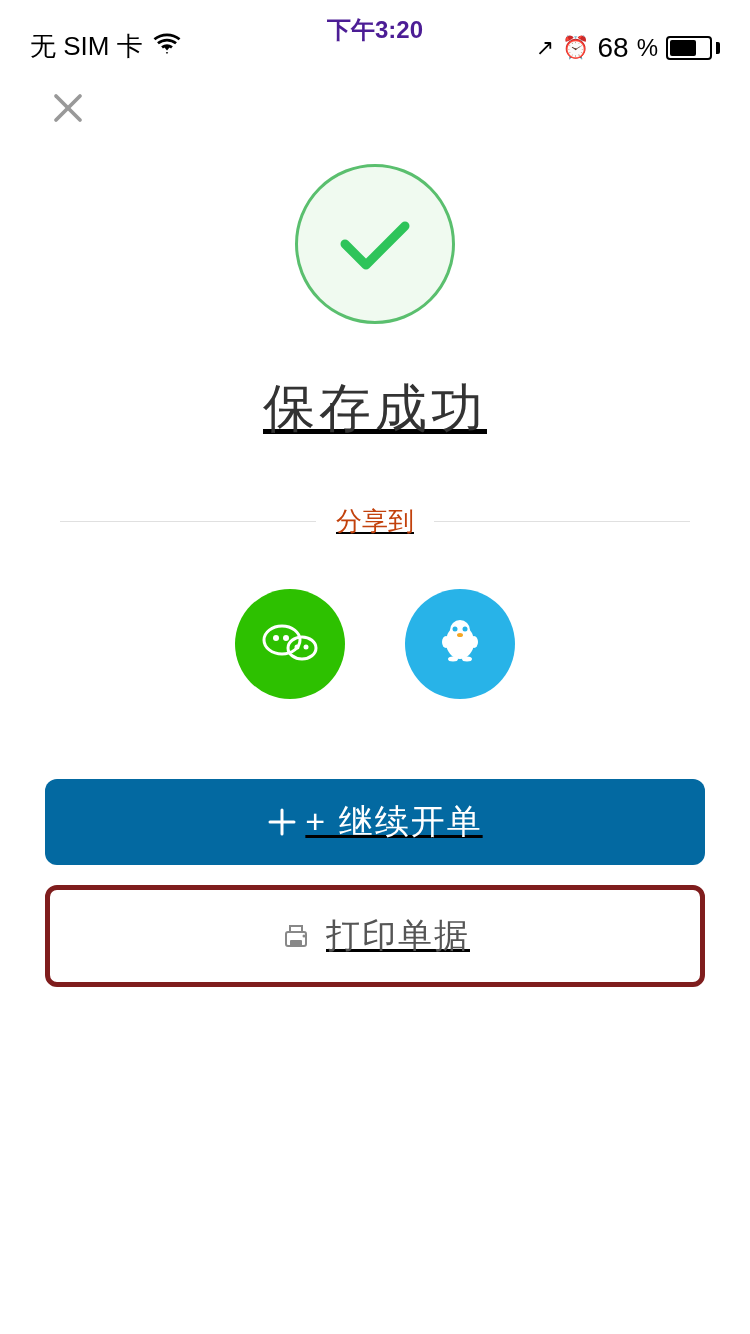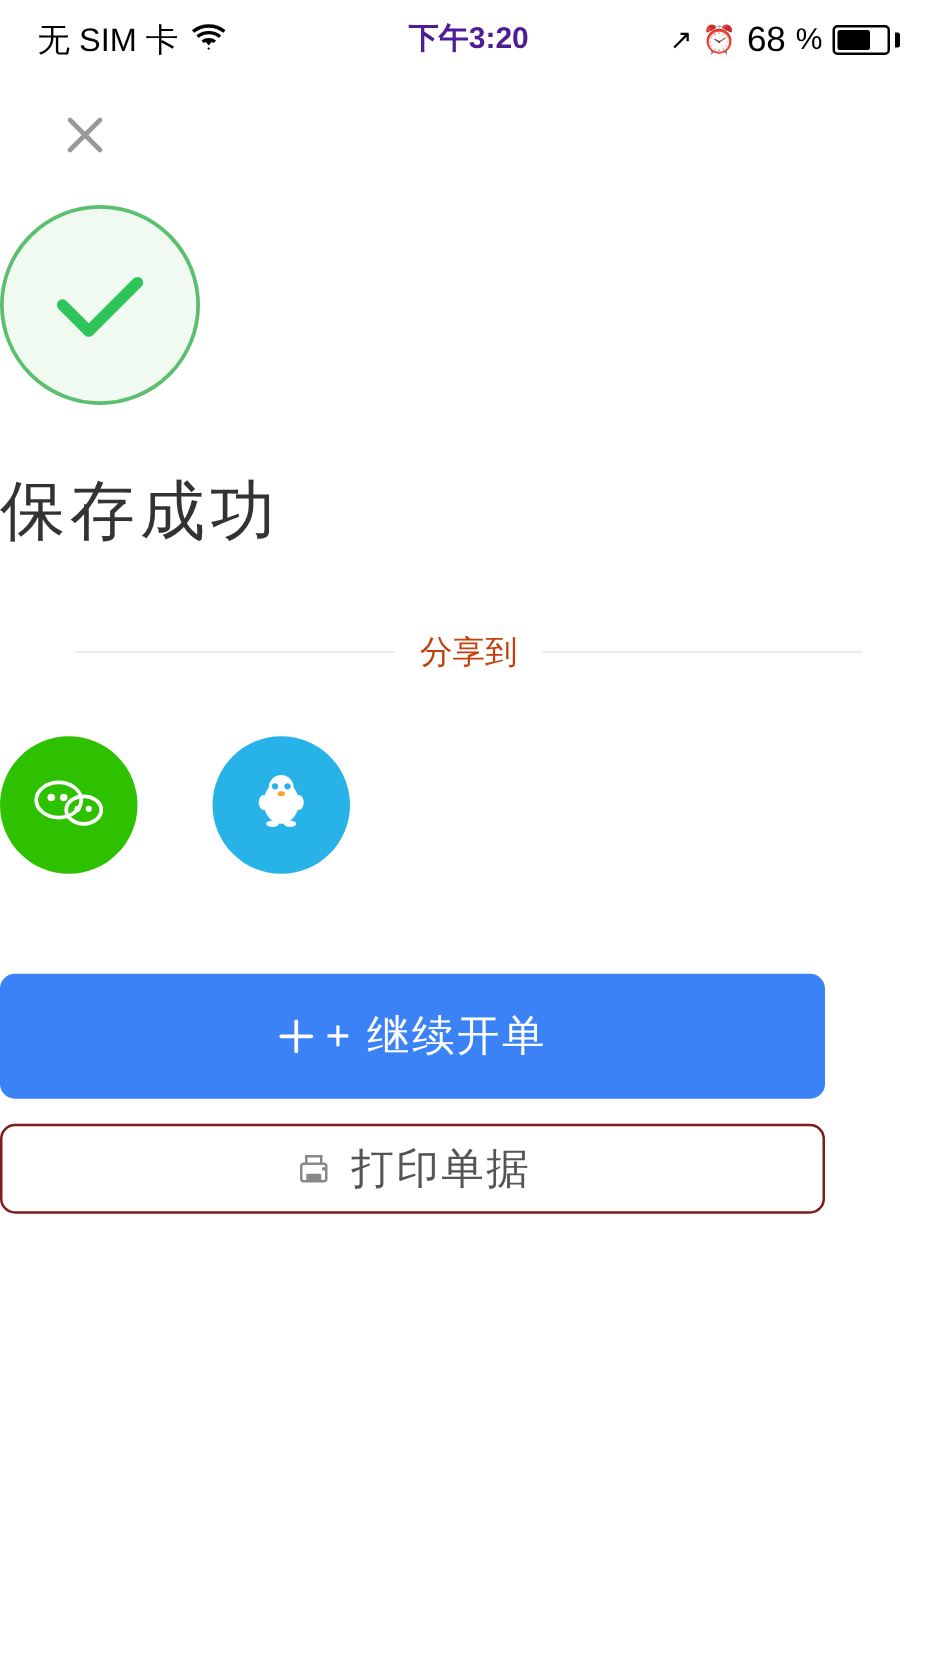--- a/index.html
+++ b/index.html
@@ -11,21 +11,21 @@
       font-family: -apple-system, "PingFang SC", "Helvetica Neue", sans-serif;
       overflow: hidden;
       position: relative;
     }
 
     
     .status-bar {
       width: 100%;
       height: 64px;
       display: flex;
-      align-items: center;
+      align-items: flex-end;
       justify-content: space-between;
       padding: 0 30px;
       background: #fff;
     }
     .status-left {
       display: flex;
       align-items: center;
       gap: 10px;
       font-size: 26px;
       color: #000;
@@ -89,22 +89,23 @@
     }
     .close-btn svg {
       width: 36px;
       height: 36px;
     }
 
     
     .main-content {
       display: flex;
       flex-direction: column;
-      align-items: flex-start;
+      align-items: center;
       padding-top: 100px;
+      text-decoration: underline;
     }
 
     
     .success-circle {
       width: 160px;
       height: 160px;
       border-radius: 50%;
       background: #f0faf0;
       border: 3px solid #5abf6e;
       display: flex;
@@ -175,38 +176,38 @@
 
     
     .action-buttons {
       width: 660px;
       display: flex;
       flex-direction: column;
       gap: 20px;
     }
     .btn-primary {
       width: 100%;
-      height: 100px;
-      background: #3b82f6;
+      height: 86px;
+      background: #0369a1;
       border: none;
       border-radius: 12px;
       font-size: 34px;
       color: #fff;
       cursor: pointer;
       display: flex;
       align-items: center;
       justify-content: center;
       gap: 8px;
       letter-spacing: 2px;
     }
     .btn-secondary {
       width: 100%;
-      height: 72px;
+      height: 102px;
       background: #fff;
-      border: 2px solid #7f1d1d;
+      border: 5px solid #7f1d1d;
       border-radius: 12px;
       font-size: 34px;
       color: #555;
       cursor: pointer;
       display: flex;
       align-items: center;
       justify-content: center;
       gap: 14px;
       letter-spacing: 2px;
     }

